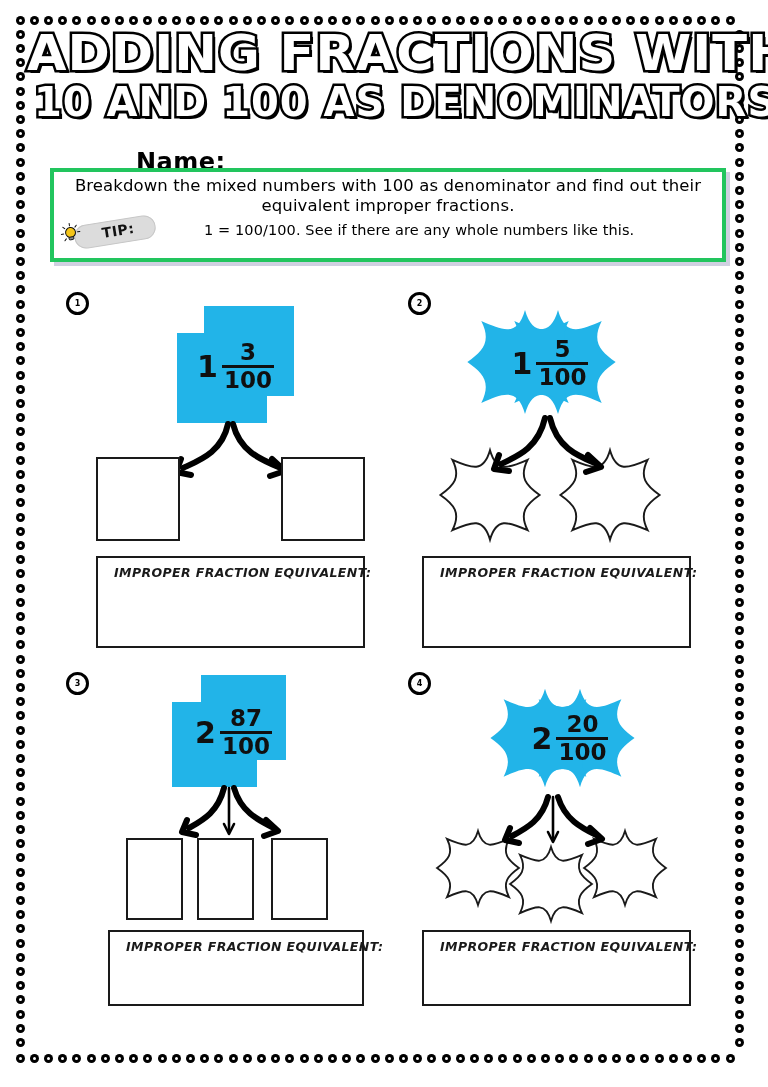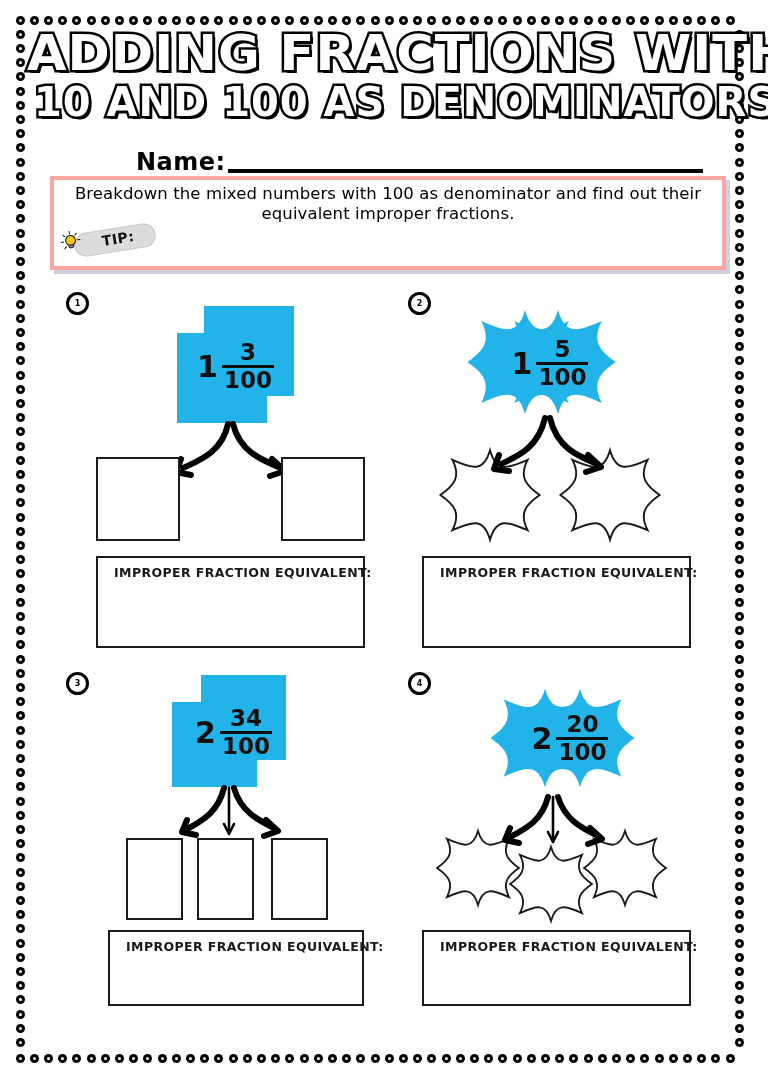--- a/index.html
+++ b/index.html
@@ -39,22 +39,22 @@
   
   #name-row{position:absolute;left:136px;top:148px;display:flex;align-items:flex-end;}
   #name-label{
     font-family:"DejaVu Sans", sans-serif;font-size:24px;font-weight:600;
     letter-spacing:.5px;
   }
   #name-rule{width:475px;height:4px;background:#000;margin-left:2px;margin-bottom:3px;}
 
   
   #instr-box{
-    position:absolute;left:50px;top:176px;width:668px;height:86px;
-    border:4px solid #fca5a5;background:#fff;
+    position:absolute;left:50px;top:168px;width:668px;height:86px;
+    border:4px solid #22c55e;background:#fff;
     box-shadow:4px 4px 0 rgba(120,120,170,.35);
   }
   #instr-text{
     position:absolute;left:14px;top:4px;width:640px;text-align:center;
     font-family:"DejaVu Sans", sans-serif;font-size:16.5px;line-height:1.22;
     letter-spacing:.1px;
   }
   #tip-badge{
     position:absolute;left:20px;top:48px;width:82px;height:24px;
     background:#dcdcdc;border-radius:12px;
@@ -91,21 +91,21 @@
   }
   .whole{font-size:30px;font-weight:bold;line-height:1;margin-right:4px;margin-top:2px;}
   .fracstack{display:flex;flex-direction:column;align-items:center;line-height:1;}
   .numer{font-size:23px;font-weight:bold;padding:0 2px;}
   .fbar{height:3px;background:#101010;width:100%;min-width:30px;margin:1px 0;}
   .denom{font-size:23px;font-weight:bold;padding:0 2px;}
 
   .sq{position:absolute;background:#22b4e8;}
   .answer-box{position:absolute;border:2px solid #1a1a1a;background:#fff;}
 
-  .eq-box{position:absolute;border:2px solid #1a1a1a;background:#fff;}
+  .eq-box{position:absolute;border:2px solid #1a1a1a;background:#fff;font-style:italic;}
   .eq-label{
     position:absolute;left:16px;top:7px;
     font-family:"DejaVu Sans", sans-serif;font-size:12.5px;font-weight:600;
     letter-spacing:.4px;color:#1a1a1a;white-space:nowrap;
   }
 
   svg.overlay{position:absolute;left:0;top:0;overflow:visible;}
 
   
   #footer{
@@ -387,20 +387,21 @@
           <line x1="19.4" y1="4.6" x2="17.6" y2="6.4"></line>
           <line x1="1.8" y1="12" x2="4.3" y2="12"></line>
           <line x1="22.2" y1="12" x2="19.7" y2="12"></line>
           <line x1="4.6" y1="19.4" x2="6.4" y2="17.6"></line>
         </g>
         <circle cx="12" cy="11.5" r="5.4" fill="#f5c518" stroke="#111" stroke-width="1.1"></circle>
         <rect x="9.4" y="16.4" width="5.2" height="3" rx="1.2" fill="#8a8a8a" stroke="#111" stroke-width="1"></rect>
       </svg>
       <div id="tip-label">TIP:</div>
     </div>
+    <div id="tip-line">1 = 100/100. See if there are any whole numbers like this.</div>
   </div>
 
   <div class="problem" style="left:0;top:0;">
     <div class="num-circle" style="left:66px;top:292px;">
       <span>1</span>
     </div>
 
     <div class="sq" style="left:204px;top:306px;width:90px;height:90px;"></div>
     <div class="sq" style="left:177px;top:333px;width:90px;height:90px;"></div>
     <div class="frac" style="left:177px;top:333px;width:117px;height:66px;">
@@ -470,21 +471,21 @@
   <div class="problem" style="left:0;top:0;">
     <div class="num-circle" style="left:66px;top:672px;">
       <span>3</span>
     </div>
 
     <div class="sq" style="left:201px;top:675px;width:85px;height:85px;"></div>
     <div class="sq" style="left:172px;top:702px;width:85px;height:85px;"></div>
     <div class="frac" style="left:176px;top:700px;width:115px;height:64px;">
       <div class="whole">2</div>
       <div class="fracstack">
-        <div class="numer">34</div>
+        <div class="numer">87</div>
         <div class="fbar"></div>
         <div class="denom">100</div>
       </div>
     </div>
 
     <svg class="overlay" width="768" height="1087">
       <path d="M224,788 C218,812 203,820 189,828" stroke="#000" stroke-width="6" fill="none" stroke-linecap="round"></path>
       <path d="M187,820 L182,832 L196,835" stroke="#000" stroke-width="6" fill="none" stroke-linecap="round" stroke-linejoin="round"></path>
       <path d="M229,788 L229,830" stroke="#000" stroke-width="2.6" fill="none" stroke-linecap="round"></path>
       <path d="M224,824 L229,834 L234,824" stroke="#000" stroke-width="2.6" fill="none" stroke-linecap="round" stroke-linejoin="round"></path>

